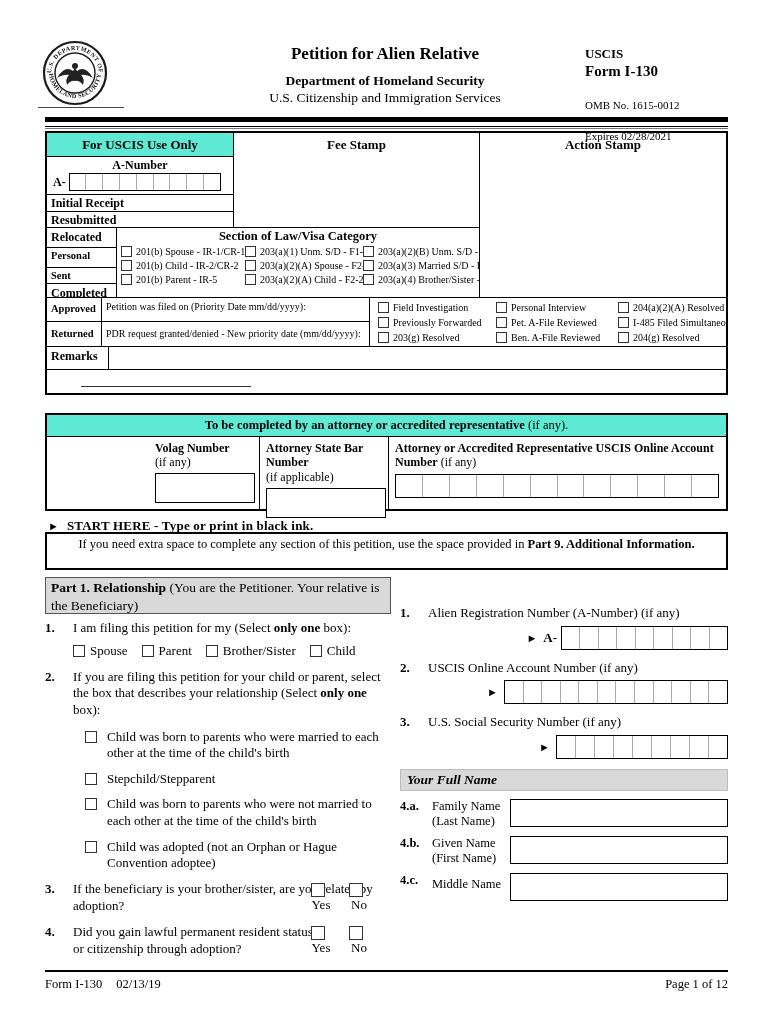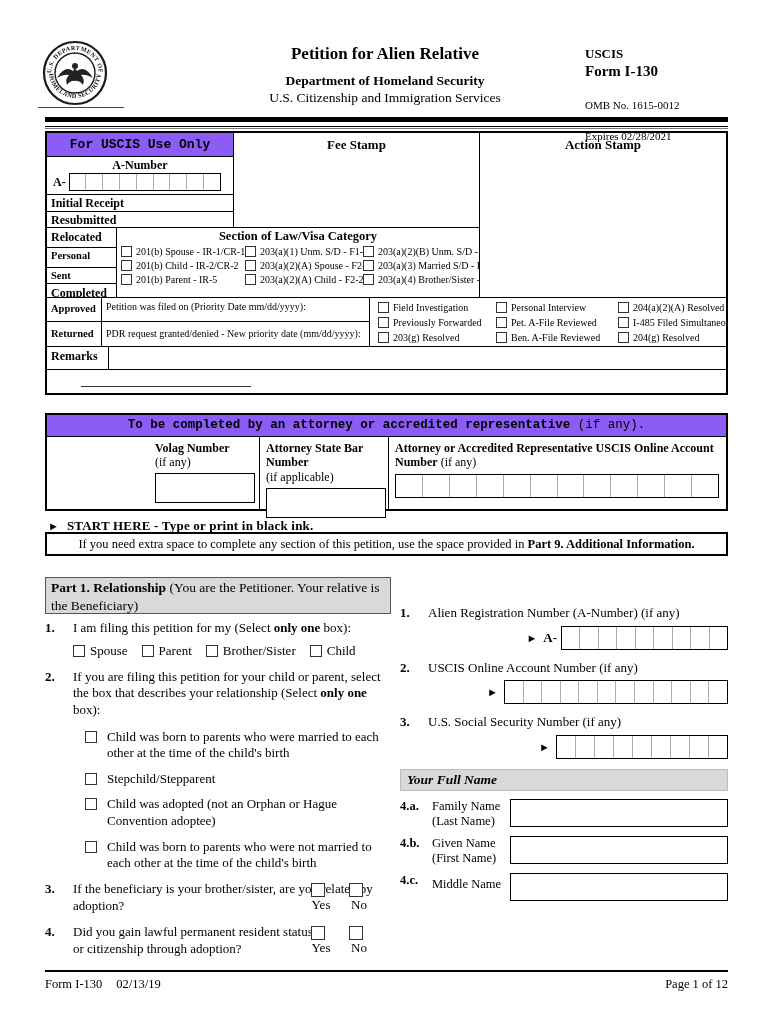--- a/index.html
+++ b/index.html
@@ -19,21 +19,21 @@
   .hdr-org{font-size:13px;font-weight:bold;}
   .hdr-form{font-size:15px;font-weight:bold;margin-top:1px;}
   .hdr-omb,.hdr-exp{font-size:11px;margin-top:19px;}
   .rule1{left:45px;top:117px;width:683px;height:5px;background:#000;}
   .rule2{left:45px;top:126px;width:683px;height:3px;border-top:1px solid #000;border-bottom:1px solid #777;}
 
   
   .ut{left:45px;top:131px;width:683px;height:264px;border:2px solid #000;}
   .ut .c{position:absolute;box-sizing:border-box;overflow:hidden;}
   .bb{border-bottom:1px solid #000;} .br{border-right:1px solid #000;}
-  .gray{background:#8b5cf6;font-family:Liberation Mono, monospace;}
+  .gray{background:#5eead4;}
   .cell-title{font-weight:bold;font-size:13px;text-align:center;}
   .u-head{left:0;top:0;width:187px;height:24px;padding-top:4px;}
   .u-fee{left:187px;top:0;width:246px;height:95px;padding-top:4px;}
   .u-action{left:433px;top:0;width:246px;height:165px;padding-top:4px;}
   .u-anum{left:0;top:24px;width:187px;height:38px;}
   .anum-label{font-size:12px;font-weight:bold;text-align:center;margin-top:1px;}
   .anum-row{display:flex;align-items:center;padding:0 4px 0 6px;}
   .anum-prefix{font-size:12px;font-weight:bold;margin-right:3px;}
   .comb{display:flex;border:1px solid #000;background:#fff;}
   .comb span{flex:1;border-right:1px solid #aaa;}
@@ -76,21 +76,21 @@
   .fld-sub{font-size:12px;}
   .fld-input{border:1px solid #000;background:#fff;height:28px;margin-top:3px;}
   .in-volag{width:98px;}
   .in-bar{width:118px;}
   .comb-att{width:322px;height:22px;margin-top:4px;}
 
   
   .start{left:48px;top:518px;width:600px;font-size:13px;display:flex;align-items:center;}
   .arrow{font-size:11px;margin-right:8px;}
   .start b{letter-spacing:.2px;}
-  .note{left:45px;top:532px;width:683px;height:24px;border:2px solid #000;text-align:center;font-size:12.5px;line-height:1.4;padding-top:2px;}
+  .note{left:45px;top:532px;width:683px;height:38px;border:2px solid #000;text-align:center;font-size:12.5px;line-height:1.4;padding-top:2px;}
 
   
   .ph{background:#d9d9d9;border:1px solid #555;font-size:13.5px;padding:1px 5px;line-height:1.3;}
   .p1h{left:45px;top:577px;width:346px;height:37px;}
   .p2h{left:400px;top:577px;width:328px;height:23px;}
   .col1{left:45px;top:620px;width:346px;}
   .col2{left:400px;top:605px;width:328px;}
   .q{display:flex;margin-bottom:6px;}
   .qnum{width:28px;flex:none;font-weight:bold;font-size:13px;}
   .qtext{font-size:13px;line-height:1.28;}
@@ -371,25 +371,25 @@
     <div class="sub-opt">
       <span class="cb"></span>
       <span class="qtext">Child was born to parents who were married to each other at the time of the child's birth</span>
     </div>
     <div class="sub-opt">
       <span class="cb"></span>
       <span class="qtext">Stepchild/Stepparent</span>
     </div>
     <div class="sub-opt">
       <span class="cb"></span>
-      <span class="qtext">Child was adopted (not an Orphan or Hague Convention adoptee)</span>
+      <span class="qtext">Child was born to parents who were not married to each other at the time of the child's birth</span>
     </div>
     <div class="sub-opt">
       <span class="cb"></span>
-      <span class="qtext">Child was born to parents who were not married to each other at the time of the child's birth</span>
+      <span class="qtext">Child was adopted (not an Orphan or Hague Convention adoptee)</span>
     </div>
 
     <div class="q q-rel">
       <span class="qnum">3.</span>
       <span class="qtext" style="max-width:300px;">If the beneficiary is your brother/sister, are you related by adoption?</span>
       <span class="yesno">
         <span class="opt">
             <span class="cb"></span>
             <span>Yes</span>
           </span>

